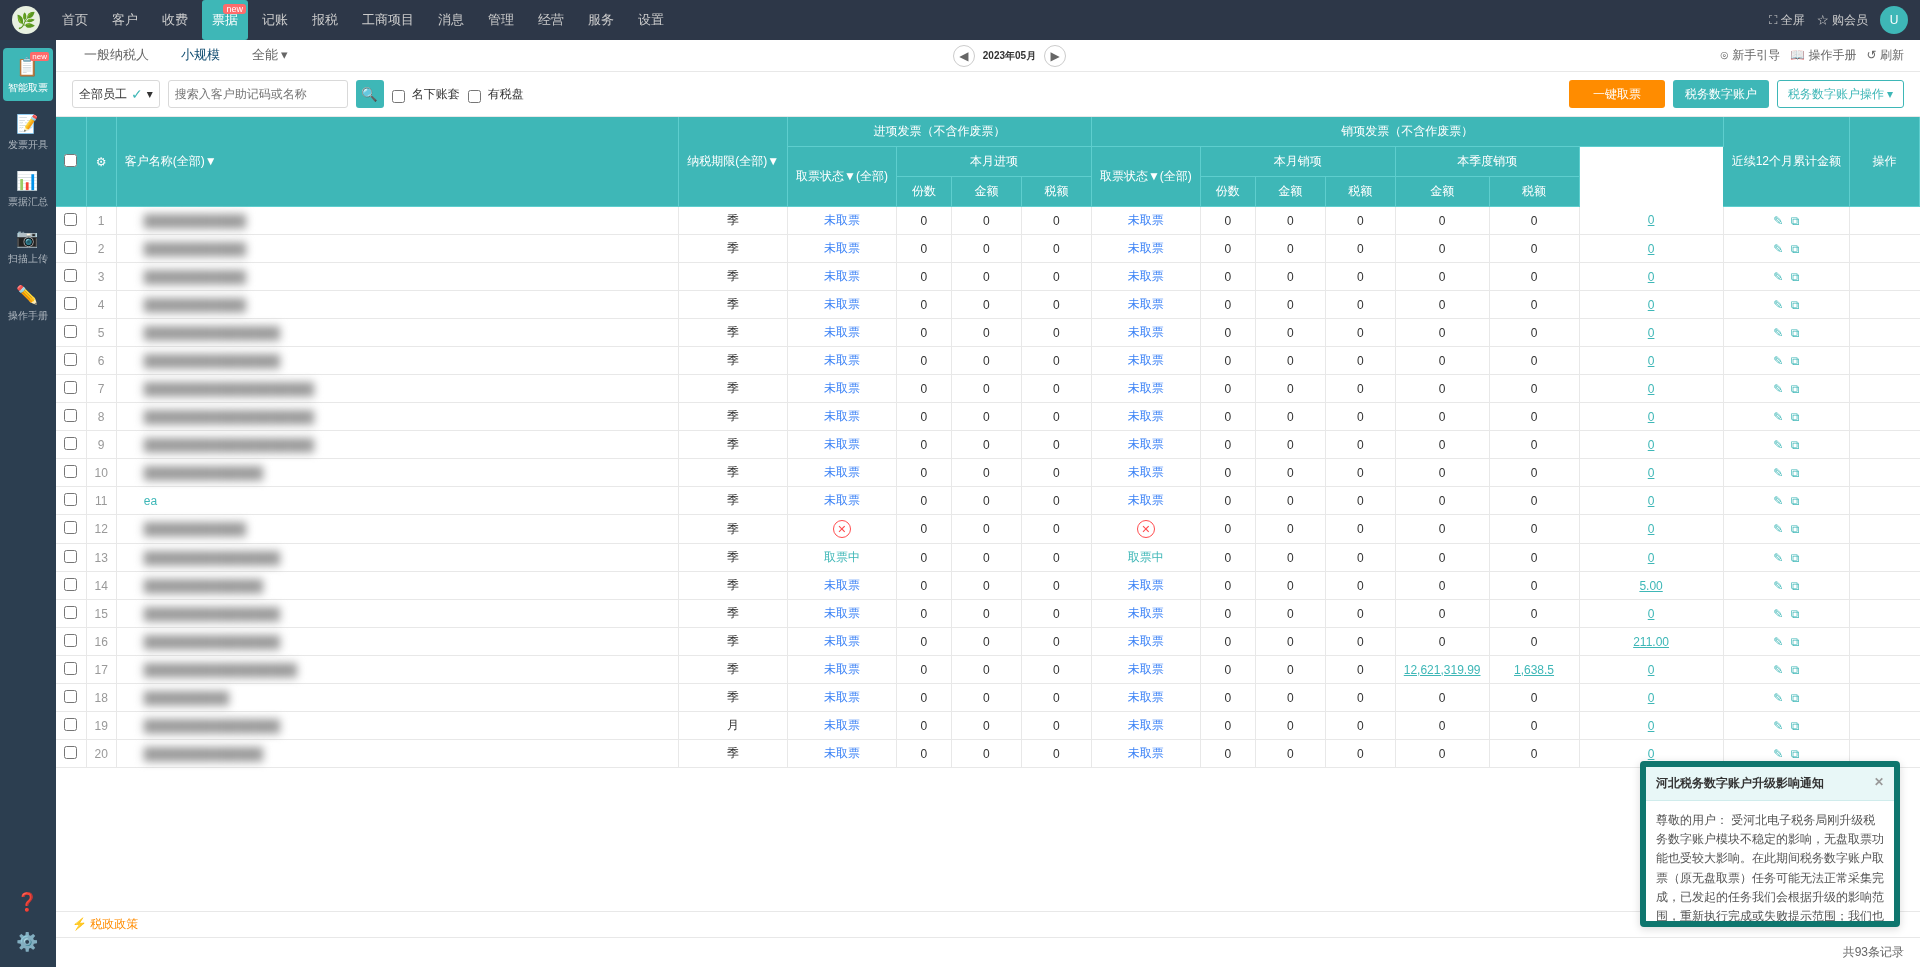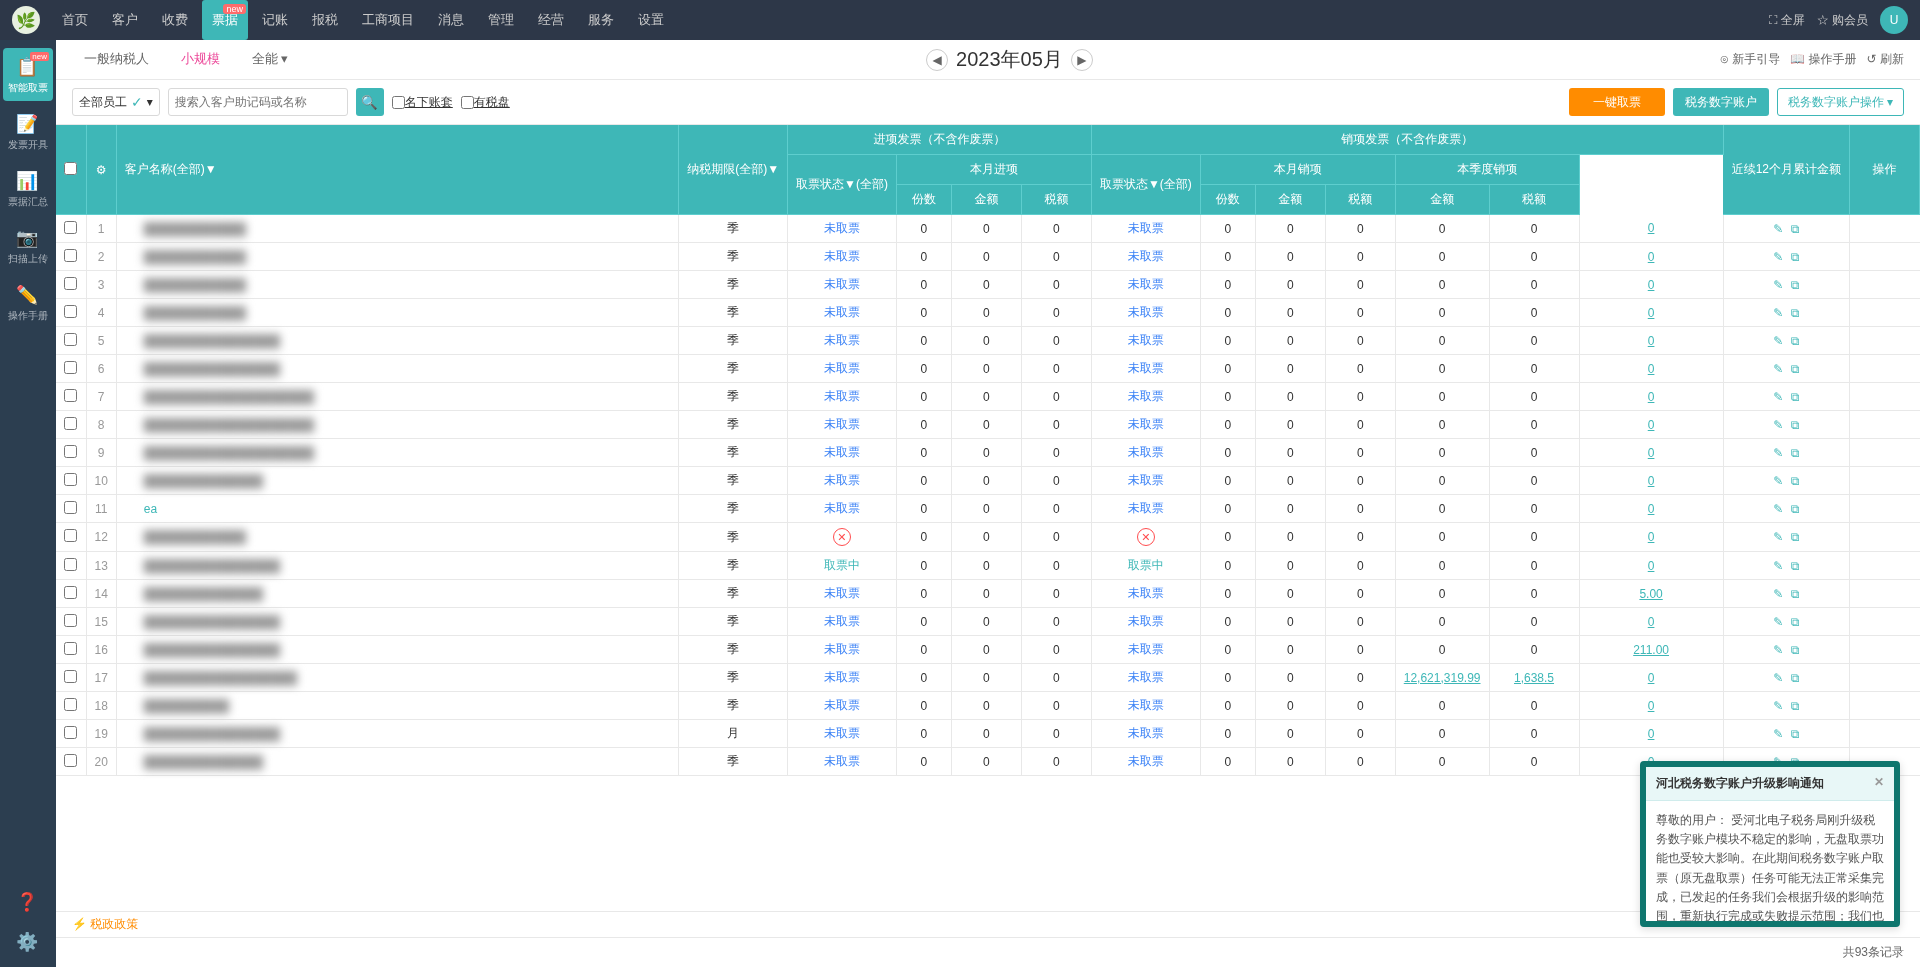--- a/index.html
+++ b/index.html
@@ -90,49 +90,49 @@
     .sidebar-bottom { margin-top: auto; margin-bottom: 8px; display: flex; flex-direction: column; gap: 4px; align-items: center; }
 
     
     .main { flex: 1; display: flex; flex-direction: column; overflow: hidden; }
 
     
     .sub-nav {
       background: #fff;
       padding: 0 16px;
       display: flex; align-items: center;
-      height: 40px;
+      height: 32px;
       border-bottom: 1px solid #e8e8e8;
       gap: 8px;
     }
     .sub-nav-tab {
       padding: 0 12px;
       height: 44px;
       display: flex; align-items: center;
       cursor: pointer;
       color: #666;
       font-size: 13px;
       border-bottom: 2px solid transparent;
     }
     .sub-nav-tab.active {
-      color: #ec4899;
+      color: #0c4a6e;
       border-bottom: 2px solid #3eb7b7;
     }
     .sub-nav-center {
       margin-left: auto; margin-right: auto;
       display: flex; align-items: center; gap: 8px;
     }
     .nav-arrow {
       width: 22px; height: 22px;
       border-radius: 50%;
       border: 1px solid #ccc;
       display: flex; align-items: center; justify-content: center;
       cursor: pointer; color: #666;
     }
-    .nav-month { font-size: 20px; font-weight: normal; }
+    .nav-month { font-size: 10px; font-weight: bold; }
     .sub-nav-right {
       display: flex; align-items: center; gap: 10px; color: #666; font-size: 12px;
     }
 
     
     .toolbar {
       background: #fff;
       padding: 8px 16px;
       display: flex; align-items: center; gap: 8px;
       border-bottom: 1px solid #e8e8e8;
@@ -158,21 +158,21 @@
     }
     .search-btn {
       height: 28px; width: 28px;
       background: #3eb7b7;
       color: #fff;
       border: none;
       border-radius: 3px;
       cursor: pointer;
       display: flex; align-items: center; justify-content: center;
     }
-    .checkbox-label { display: flex; align-items: center; gap: 0; cursor: pointer; font-size: 12px; text-decoration: underline; }
+    .checkbox-label { display: flex; align-items: flex-end; gap: 7px; cursor: pointer; font-size: 12px; }
     .toolbar-right { margin-left: auto; display: flex; gap: 8px; }
     .btn-orange {
       height: 28px; padding: 0 24px;
       background: #ff8c00;
       color: #fff;
       border: none; border-radius: 3px;
       cursor: pointer; font-size: 12px;
     }
     .btn-teal {
       height: 28px; padding: 0 12px;

